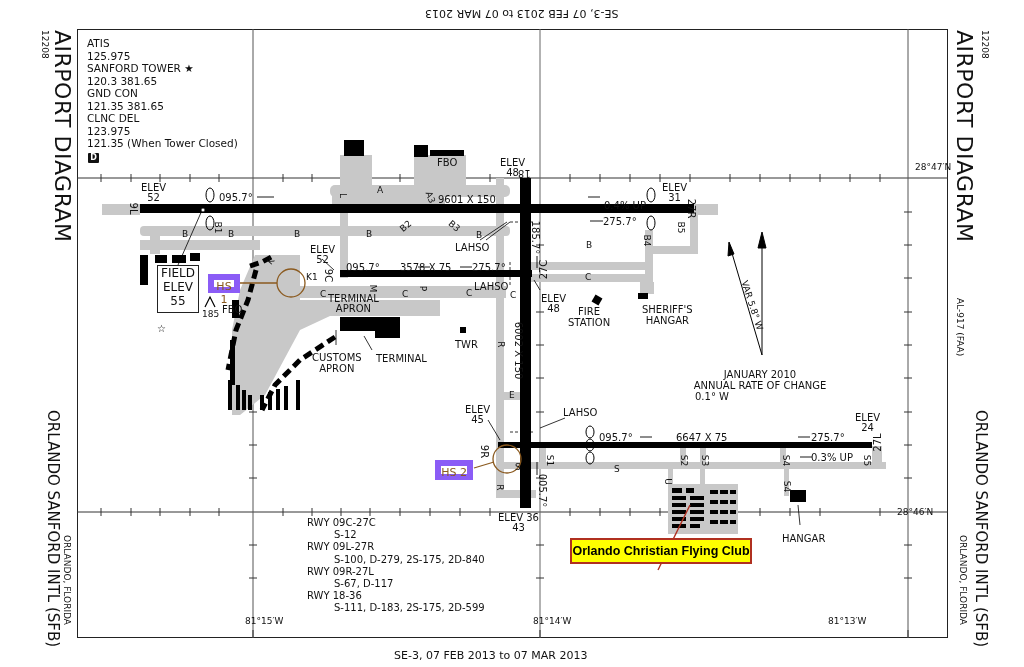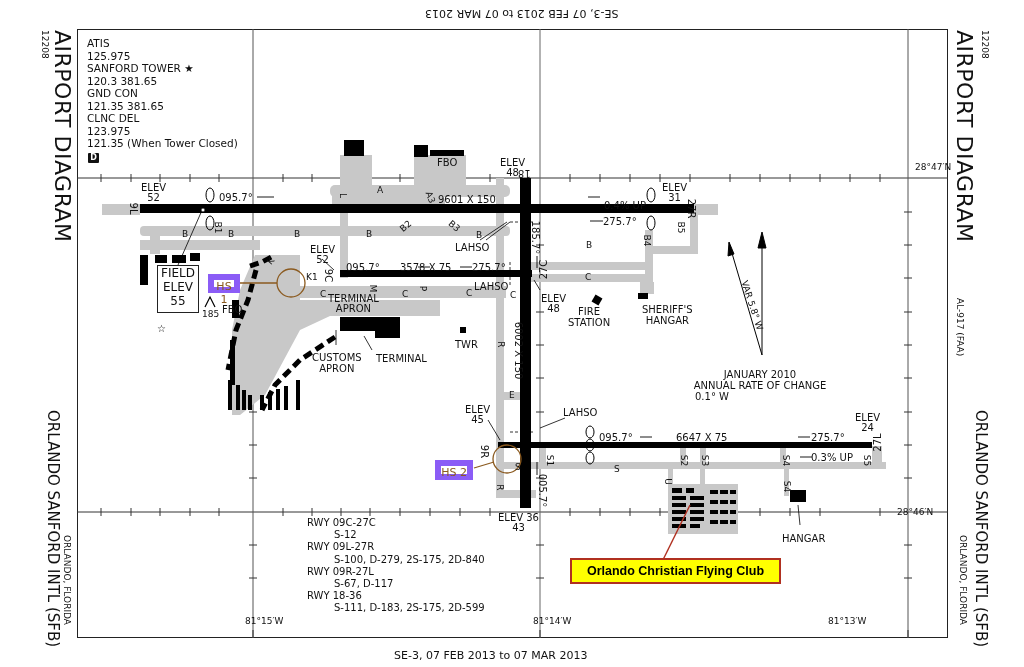--- a/index.html
+++ b/index.html
@@ -432,15 +432,15 @@
   <div>RWY 09C-27C</div>
   <div style="padding-left:27px;">S-12</div>
   <div>RWY 09L-27R</div>
   <div style="padding-left:27px;">S-100, D-279, 2S-175, 2D-840</div>
   <div>RWY 09R-27L</div>
   <div style="padding-left:27px;">S-67, D-117</div>
   <div>RWY 18-36</div>
   <div style="padding-left:27px;">S-111, D-183, 2S-175, 2D-599</div>
 </div>
 
-<div class="club" style="left:570px; top:558px; width:211px; height:26px; line-height:22px;">Orlando Christian Flying Club</div>
+<div class="club" style="left:570px; top:538px; width:182px; height:26px; line-height:22px;">Orlando Christian Flying Club</div>
 
 <div class="t" style="left:394px; top:650px; font-size:11px;">SE-3, 07 FEB 2013 to 07 MAR 2013</div>
 
 </body></html>

